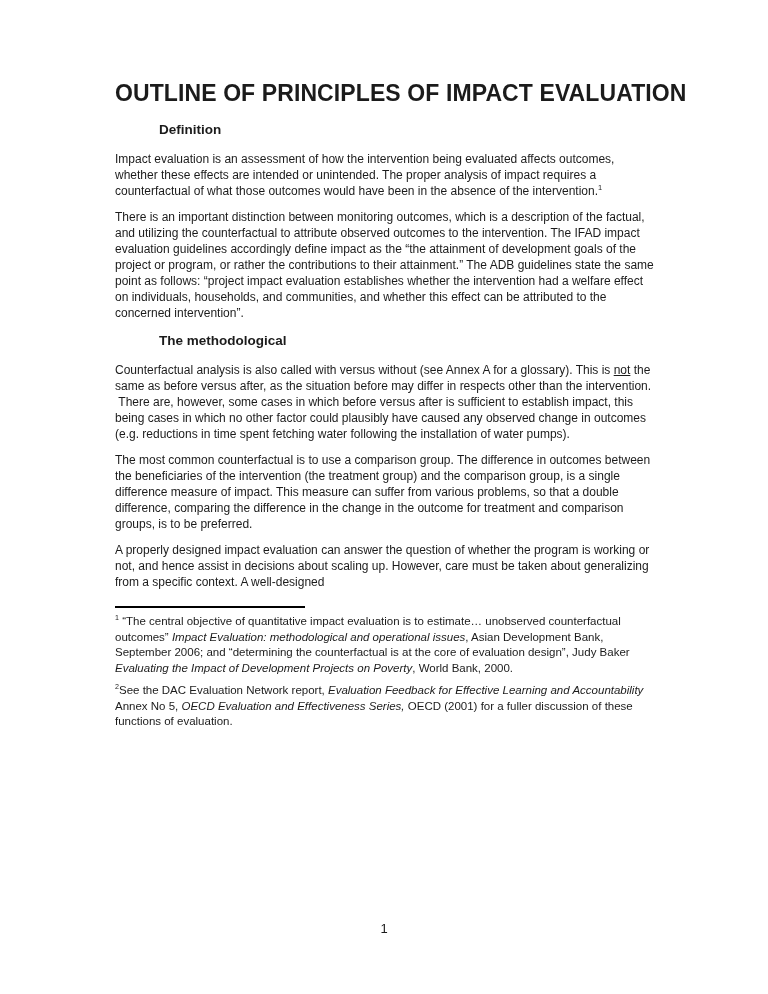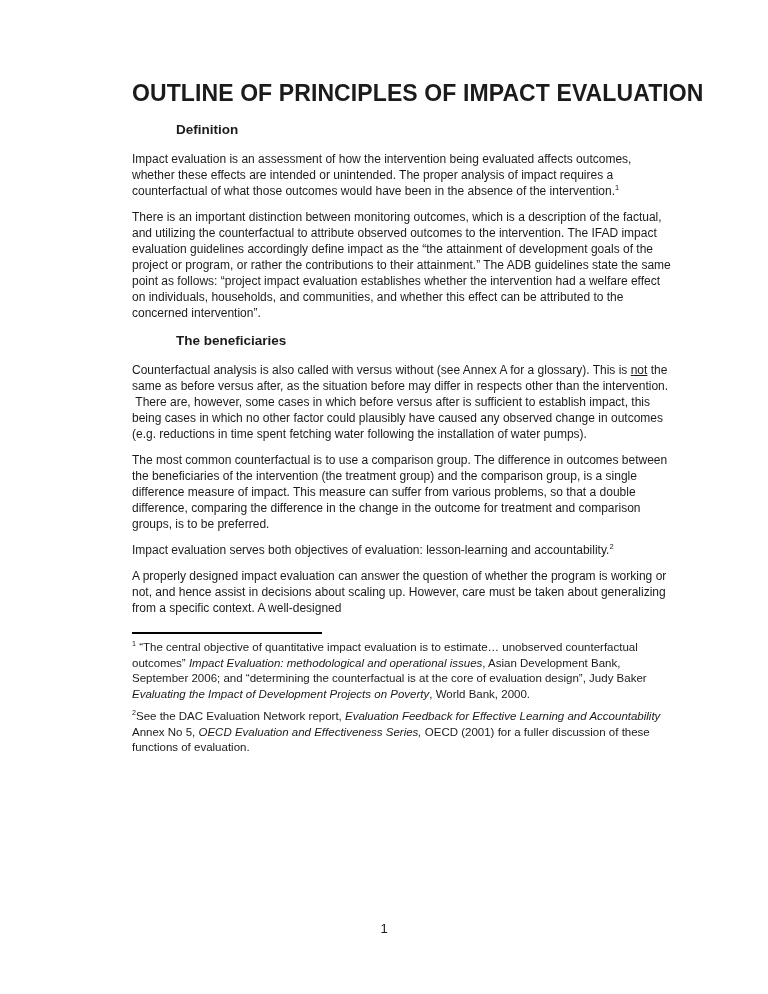--- a/index.html
+++ b/index.html
@@ -11,21 +11,21 @@
     position: relative;
     width: 768px;
     height: 994px;
     background: #ffffff;
     color: #1b1b1b;
     font-family: "Liberation Sans", sans-serif;
     overflow: hidden;
   }
   .content {
     position: absolute;
-    left: 132px;
+    left: 115px;
     top: 80px;
     width: 540px;
   }
   h1.doc-title {
     font-size: 23px;
     line-height: 26px;
     font-weight: bold;
     text-align: center;
     margin: 0 0 16px 0;
     white-space: nowrap;
@@ -88,28 +88,27 @@
 
     <h1 class="doc-title">OUTLINE OF PRINCIPLES OF IMPACT EVALUATION</h1>
 
 
     <h3 class="sec-heading">Definition</h3>
 
     <p class="body-para"><span>Impact evaluation is an assessment of how the intervention being evaluated affects outcomes, whether these effects are intended or unintended. The proper analysis of impact requires a counterfactual of what those outcomes would have been in the absence of the intervention.</span><sup>1</sup></p>
 
     <p class="body-para"><span>There is an important distinction between monitoring outcomes, which is a description of the factual, and utilizing the counterfactual to attribute observed outcomes to the intervention. The IFAD impact evaluation guidelines accordingly define impact as the “the attainment of development goals of the project or program, or rather the contributions to their attainment.” The ADB guidelines state the same point as follows: “project impact evaluation establishes whether the intervention had a welfare effect on individuals, households, and communities, and whether this effect can be attributed to the concerned intervention”.</span></p>
 
-    <h3 class="sec-heading extra-top">The beneficiaries</h3>
+    <h3 class="sec-heading extra-top">The methodological</h3>
 
     <p class="body-para"><span>Counterfactual analysis is also called with versus without (see Annex A for a glossary). This is </span><span class="seg-u">not</span><span> the same as before versus after, as the situation before may differ in respects other than the intervention. &nbsp;There are, however, some cases in which before versus after is sufficient to establish impact, this being cases in which no other factor could plausibly have caused any observed change in outcomes (e.g. reductions in time spent fetching water following the installation of water pumps).</span></p>
 
     <p class="body-para"><span>The most common counterfactual is to use a comparison group. The difference in outcomes between the beneficiaries of the intervention (the treatment group) and the comparison group, is a single difference measure of impact. This measure can suffer from various problems, so that a double difference, comparing the difference in the change in the outcome for treatment and comparison groups, is to be preferred.</span></p>
 
 
-    <p class="body-para"><span>Impact evaluation serves both objectives of evaluation: lesson-learning and accountability.</span><sup>2</sup></p>
 
     <p class="body-para"><span>A properly designed impact evaluation can answer the question of whether the program is working or not, and hence assist in decisions about scaling up. However, care must be taken about generalizing from a specific context. A well-designed</span></p>
 
     <div class="fn-separator"></div>
 
     <p class="footnote"><sup>1</sup><span> “The central objective of quantitative impact evaluation is to estimate… unobserved counterfactual outcomes” </span><span class="seg-i">Impact Evaluation: methodological and operational issues</span><span>, Asian Development Bank, September 2006; and “determining the counterfactual is at the core of evaluation design”, Judy Baker </span><span class="seg-i">Evaluating the Impact of Development Projects on Poverty</span><span>, World Bank, 2000.</span></p>
 
     <p class="footnote"><sup>2</sup><span>See the DAC Evaluation Network report, </span><span class="seg-i">Evaluation Feedback for Effective Learning and Accountability</span><span> Annex No 5, </span><span class="seg-i">OECD Evaluation and Effectiveness Series,</span><span> OECD (2001) for a fuller discussion of these functions of evaluation.</span></p>
 
   </div>

